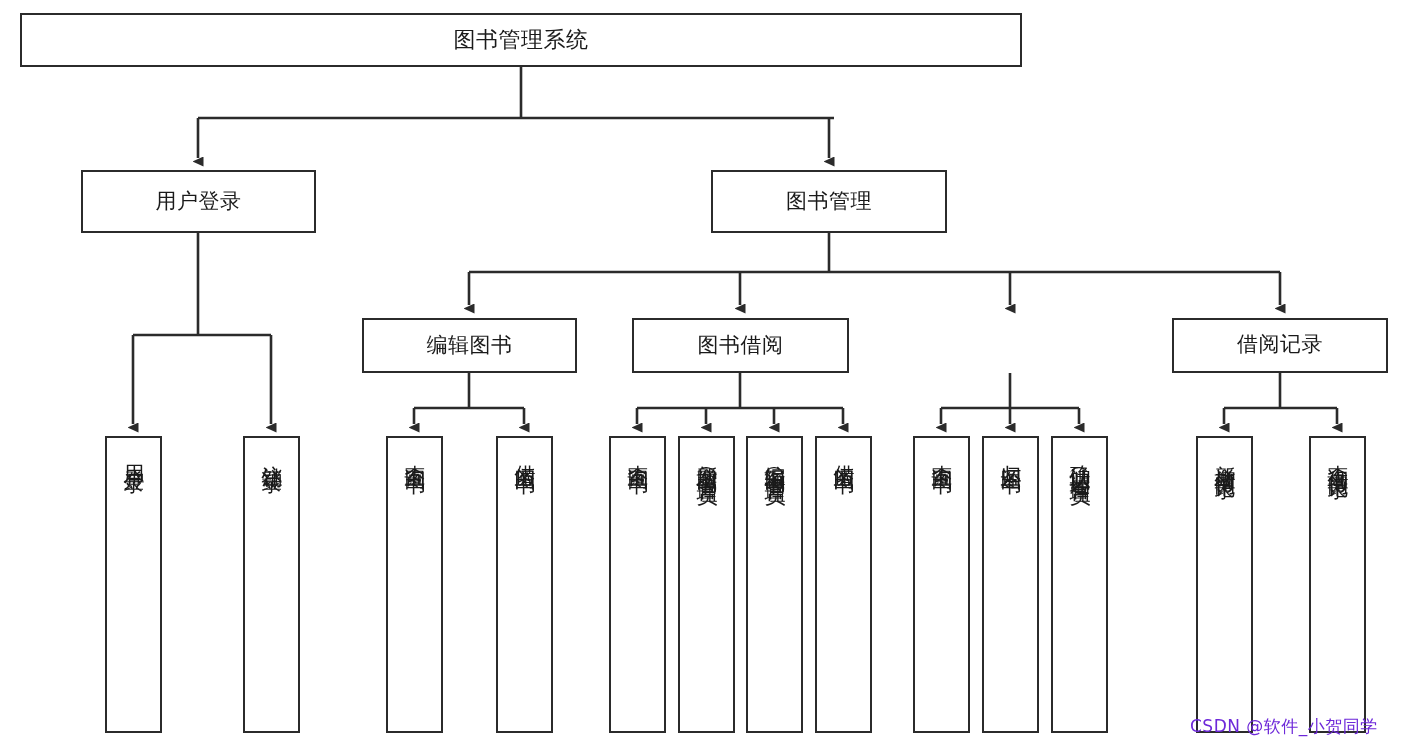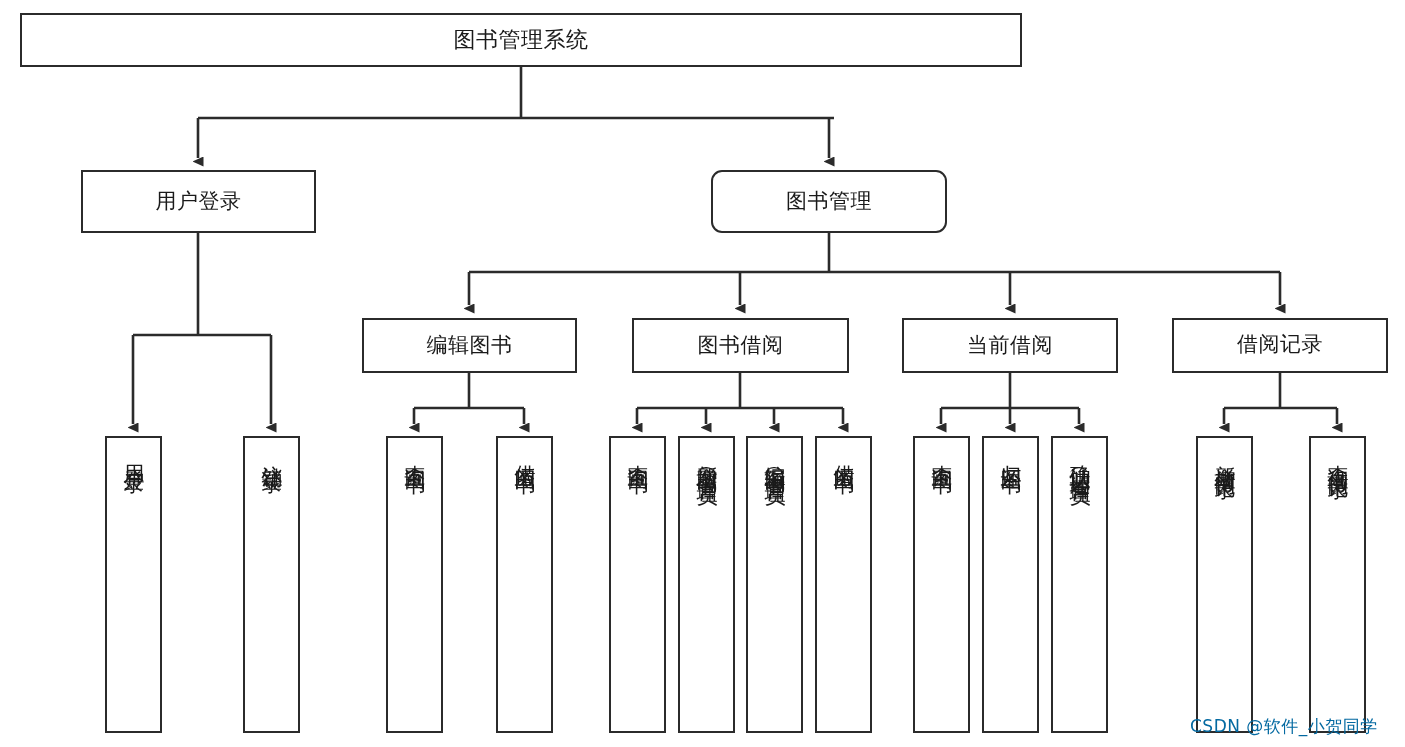--- a/index.html
+++ b/index.html
@@ -57,21 +57,21 @@
     writing-mode: vertical-rl;
     text-orientation: upright;
     font-size: 21px;
     letter-spacing: 3px;
     line-height: 1;
     white-space: nowrap;
   }
   .watermark {
     position: absolute;
     font-size: 17px;
-    color: #0369a1;
+    color: #6d28d9;
     white-space: nowrap;
     letter-spacing: 0.5px;
     user-select: none;
   }
 </style>
 </head>
 <body>
 
 <div id="canvas">
 
@@ -138,35 +138,32 @@
   </svg>
 
   <div class="node horiz root" style="left:20px; top:13px; width:1002px; height:54px;">
     <span class="label">图书管理系统</span>
   </div>
 
   <div class="node horiz" style="left:81px; top:170px; width:235px; height:63px;">
     <span class="label">用户登录</span>
   </div>
 
-  <div class="node horiz" style="left:711px; top:170px; width:236px; height:63px;border-radius:11px;">
+  <div class="node horiz" style="left:711px; top:170px; width:236px; height:63px;">
     <span class="label">图书管理</span>
   </div>
 
   <div class="node horiz" style="left:362px; top:318px; width:215px; height:55px;">
     <span class="label">编辑图书</span>
   </div>
 
   <div class="node horiz" style="left:632px; top:318px; width:217px; height:55px;">
     <span class="label">图书借阅</span>
   </div>
 
-  <div class="node horiz" style="left:902px; top:318px; width:216px; height:55px;">
-    <span class="label">当前借阅</span>
-  </div>
 
   <div class="node horiz" style="left:1172px; top:318px; width:216px; height:55px;font-family:Liberation Mono, monospace;">
     <span class="label">借阅记录</span>
   </div>
 
   <div class="node vert" style="left:105px; top:436px; width:57px; height:297px;">
     <span class="label">用户登录</span>
   </div>
 
   <div class="node vert" style="left:243px; top:436px; width:57px; height:297px;">

